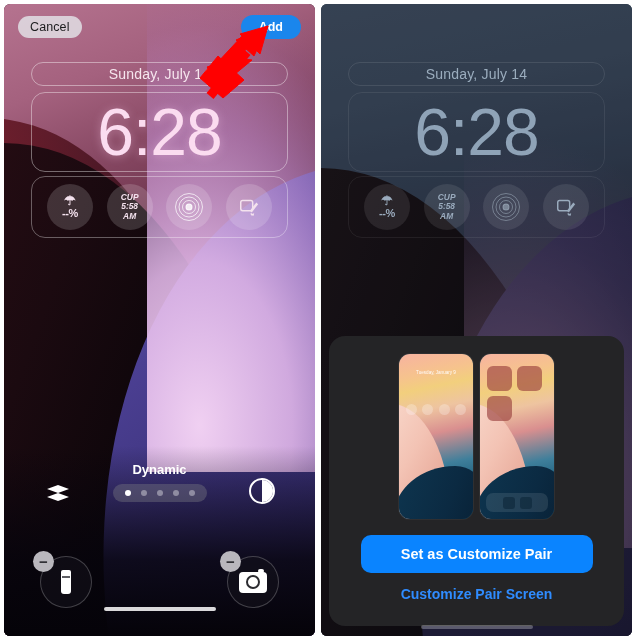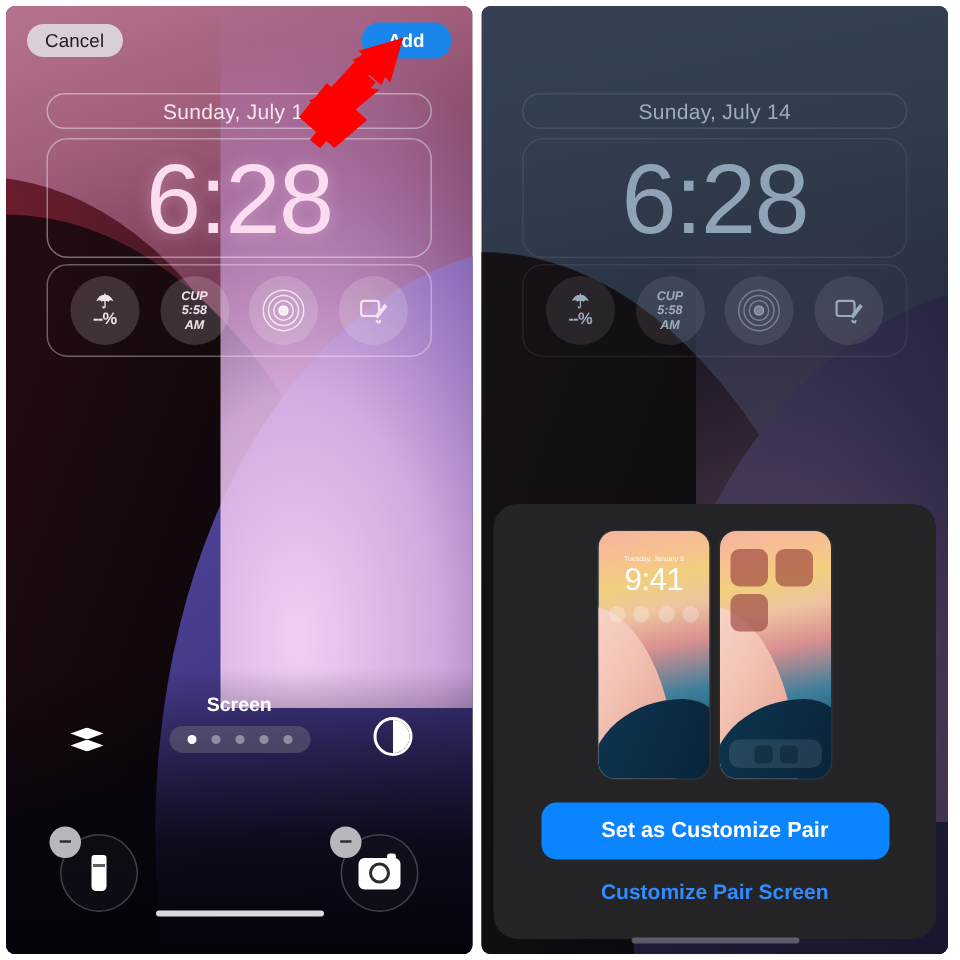--- a/index.html
+++ b/index.html
@@ -434,21 +434,21 @@
         <div class="wcirc">
           <svg width="22" height="22" viewBox="0 0 24 24" fill="none" stroke="#f4e2ee" stroke-width="1.6">
             <rect x="3" y="5" width="13" height="11" rx="2"></rect>
             <path d="M13 16 L20 7 L22 9 L15 18 Z" fill="#f4e2ee" stroke="none"></path>
             <path d="M14 19 l1.5 2 M17 19 l-1 2.4"></path>
           </svg>
         </div>
       </div>
 
       <div class="stylebar">
-        <div class="style-name">Screen</div>
+        <div class="style-name">Dynamic</div>
         <div class="dots">
           <span class="dot on"></span>
           <span class="dot"></span>
           <span class="dot"></span>
           <span class="dot"></span>
           <span class="dot"></span>
         </div>
         <div class="layers-btn">
           <span class="lay">
               <b class="t"></b>
@@ -533,21 +533,20 @@
       </div>
 
       <div class="sheet">
         <div class="previews">
 
           <div class="mini">
             <div class="mini-bg"></div>
             <div class="mini-swoop"></div>
             <div class="mini-dark"></div>
             <div class="mini-date">Tuesday, January 9</div>
-            <div class="mini-time">9:41</div>
             <div class="mini-widgets">
               <i></i>
                 <i></i>
               <i></i>
                 <i></i>
             </div>
           </div>
 
           <div class="mini">
             <div class="mini-bg"></div>

